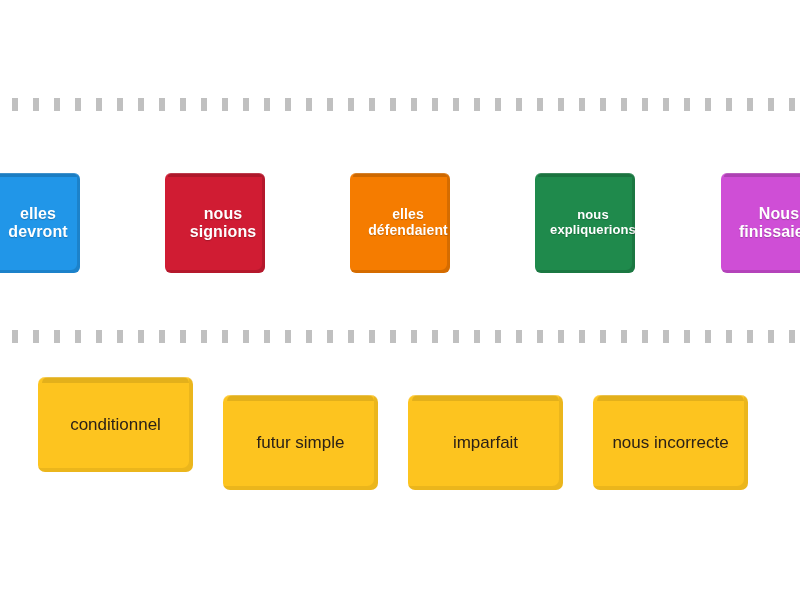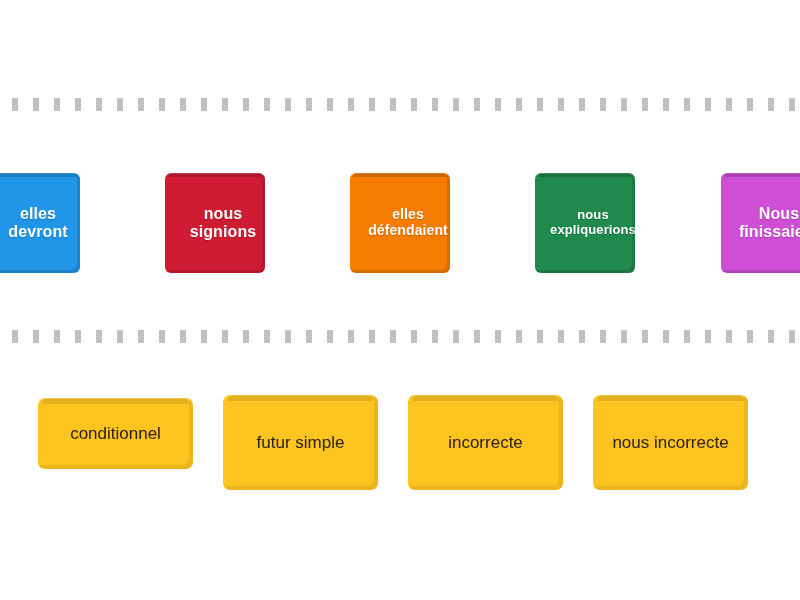--- a/index.html
+++ b/index.html
@@ -233,27 +233,27 @@
         <span class="label">nous
 expliquerions</span>
       </div>
       <div class="tile" style="left: 721px; top: 173px; width: 100px; height: 100px; background: rgb(207, 78, 214); font-size: 16px;">
         <span class="label">Nous
 finissaient</span>
       </div>
     </div>
 
   <div id="category-tiles-layer">
-      <div class="cat" style="left: 38px; top: 398px; width: 155px; height: 71px; background: rgb(253, 196, 31);">
+      <div class="cat" style="left: 38px; top: 377px; width: 155px; height: 95px; background: rgb(253, 196, 31);">
         <span class="label">conditionnel</span>
       </div>
       <div class="cat" style="left: 223px; top: 395px; width: 155px; height: 95px; background: rgb(253, 196, 31);">
         <span class="label">futur simple</span>
       </div>
       <div class="cat" style="left: 408px; top: 395px; width: 155px; height: 95px; background: rgb(253, 196, 31);">
-        <span class="label">incorrecte</span>
+        <span class="label">imparfait</span>
       </div>
       <div class="cat" style="left: 593px; top: 395px; width: 155px; height: 95px; background: rgb(253, 196, 31);">
         <span class="label">nous incorrecte</span>
       </div>
     </div>
 
 </div>
 
 </body></html>

